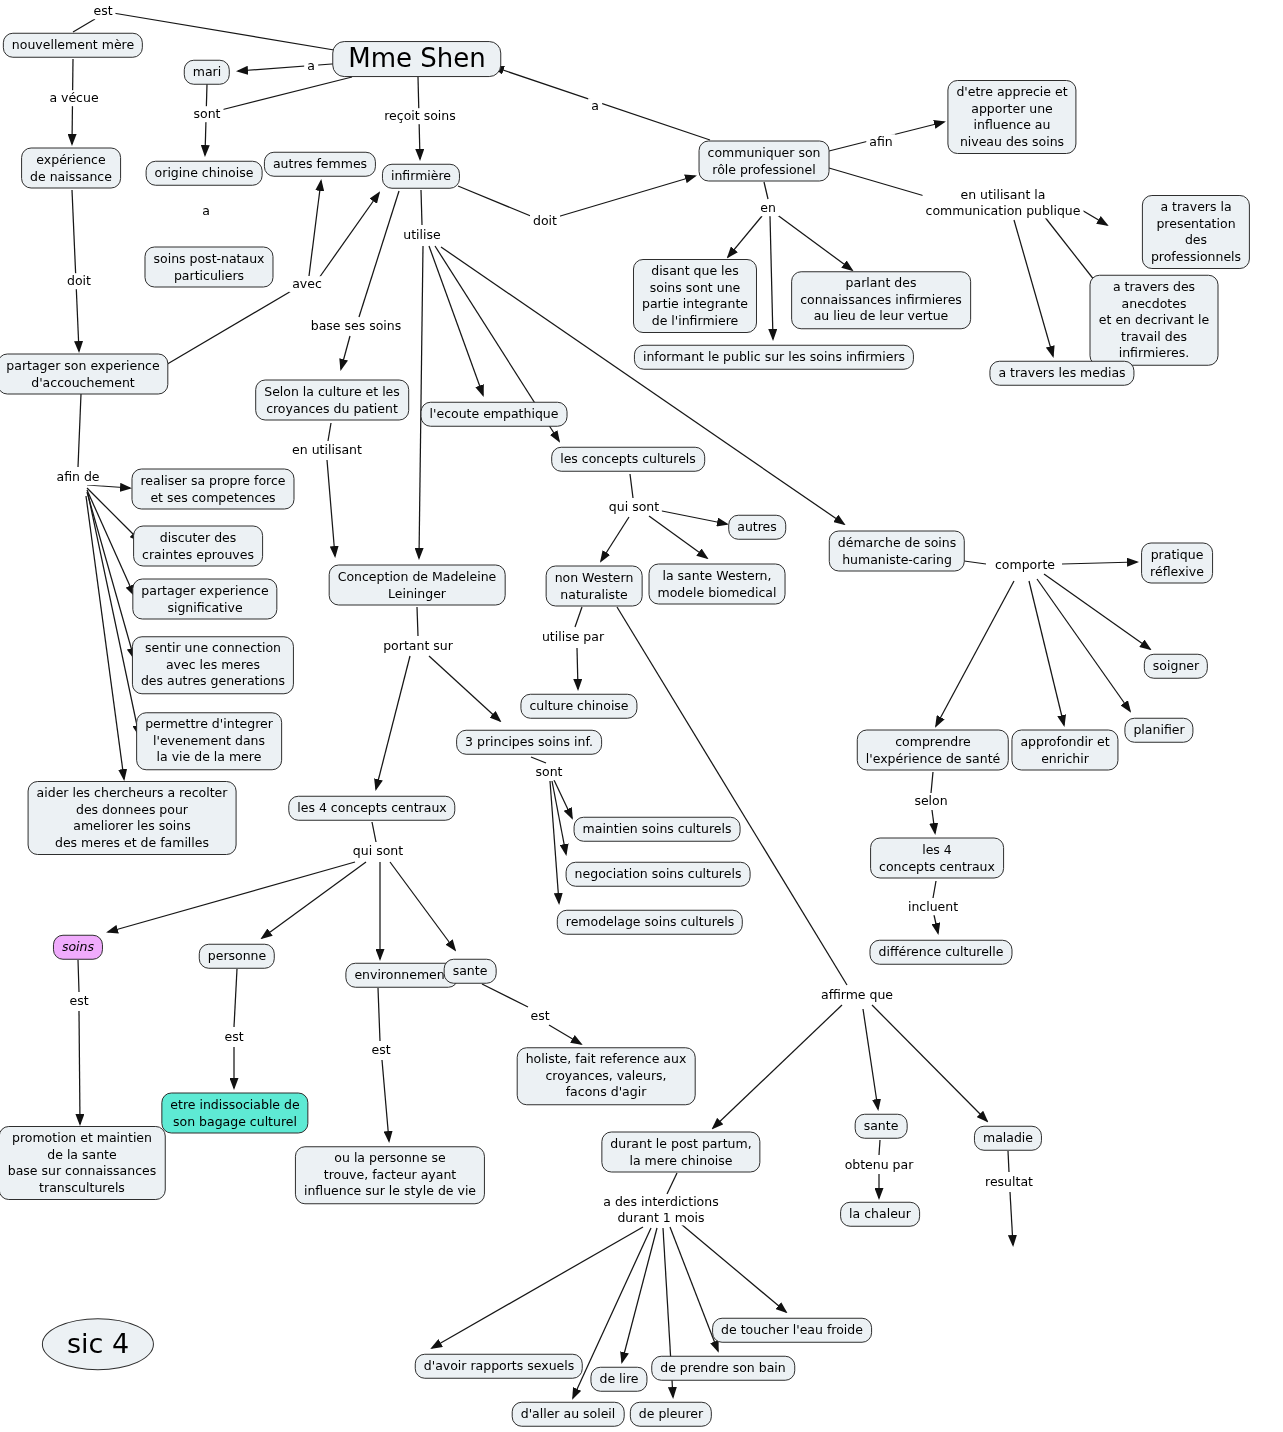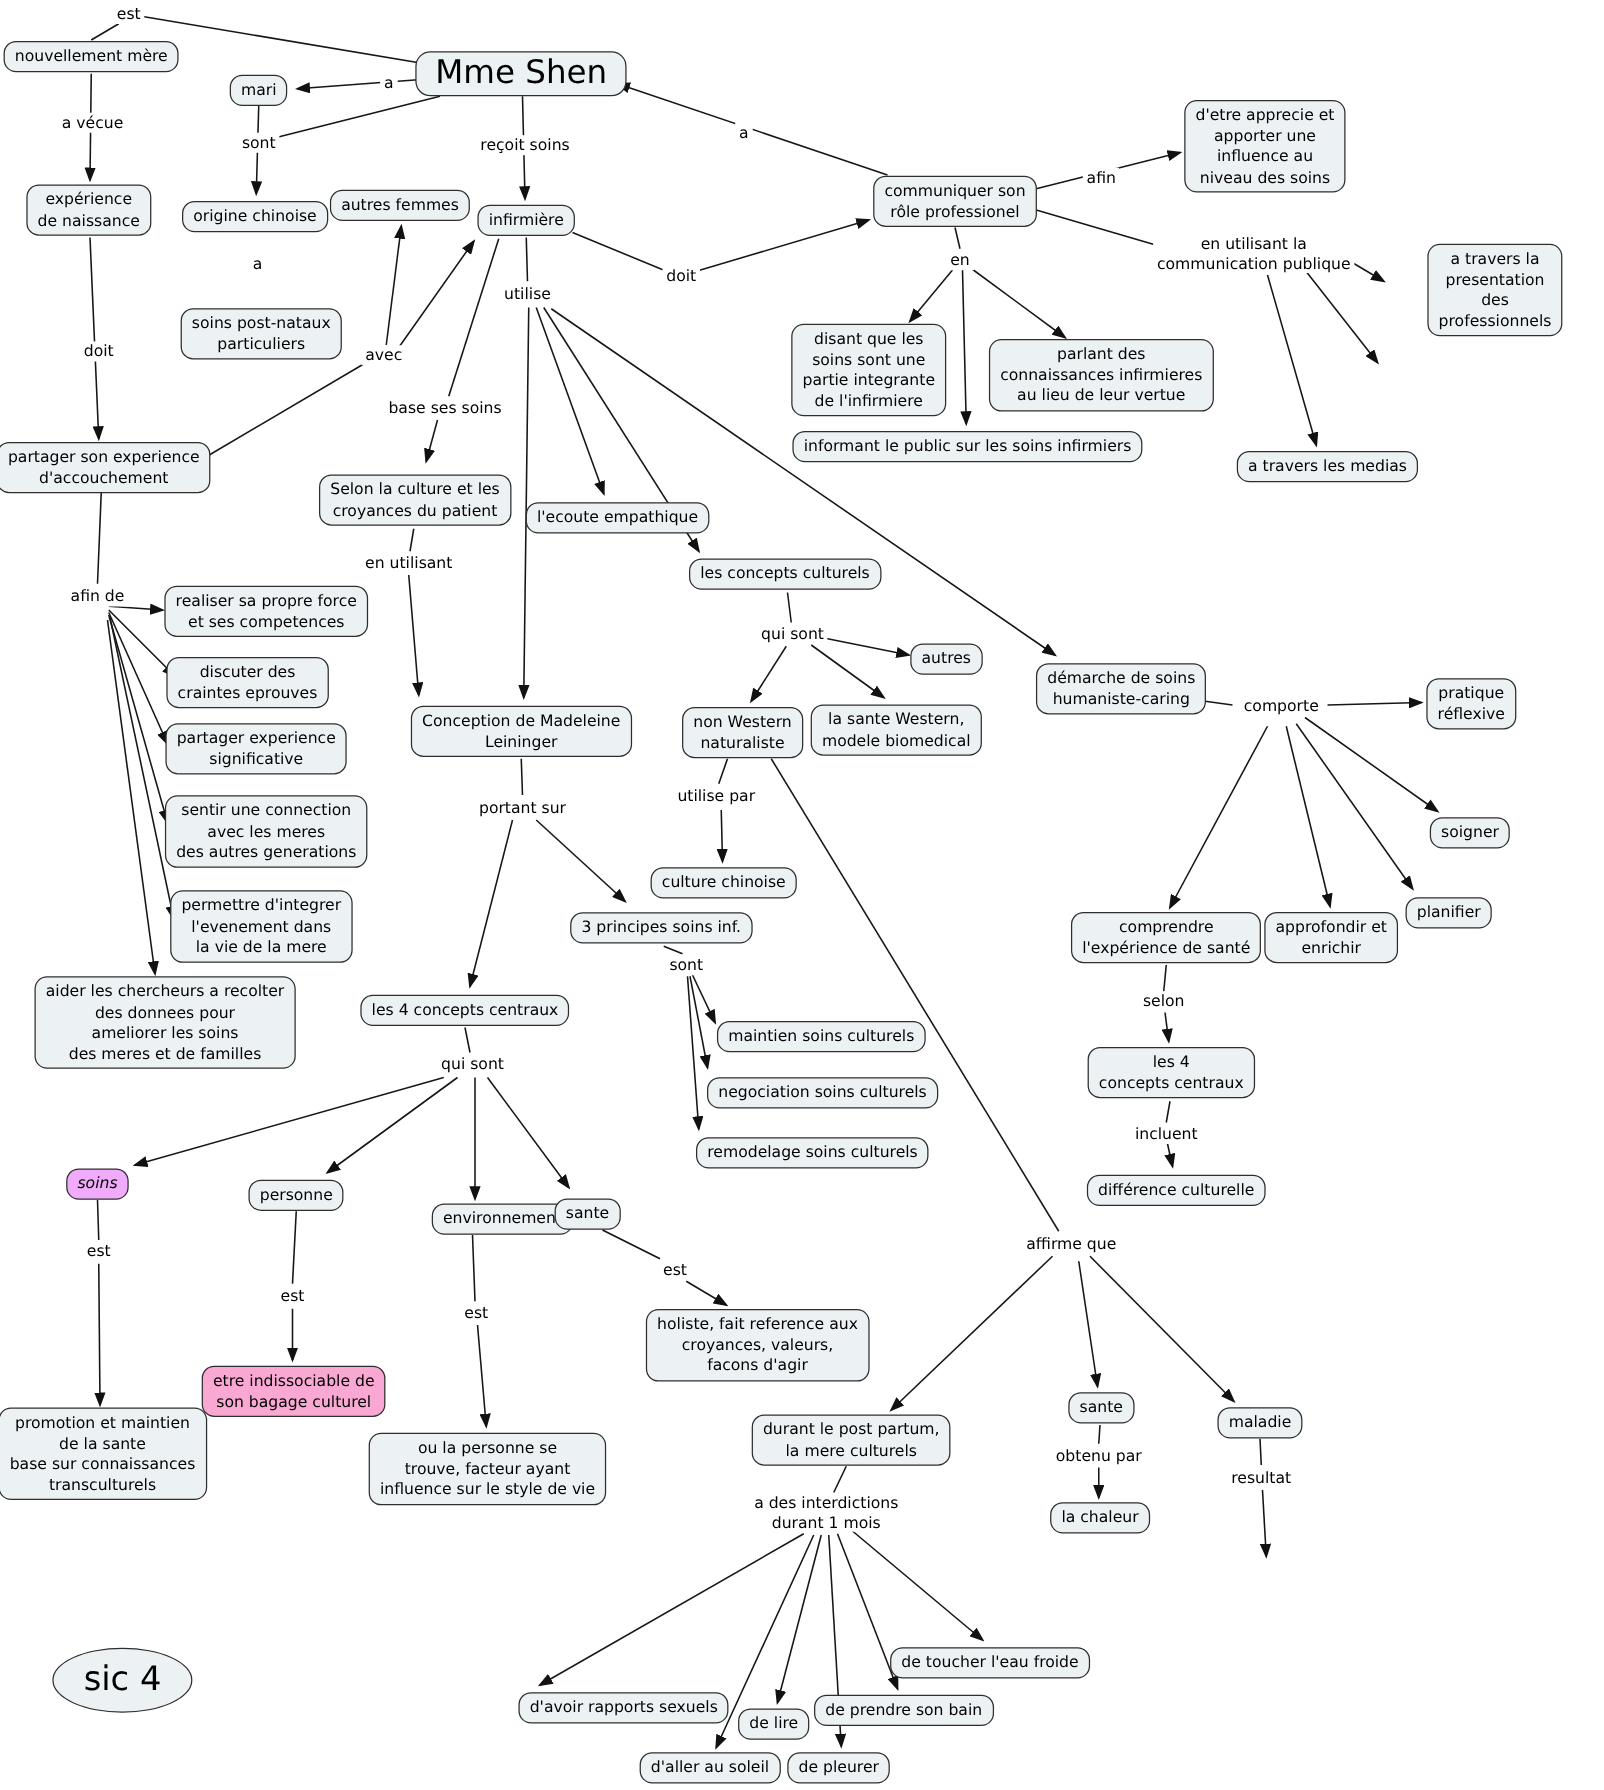--- a/index.html
+++ b/index.html
@@ -137,20 +137,23 @@
 <div class="node" style="left: 695px; top: 296px; background: rgb(236, 241, 244); border-color: rgb(46, 46, 46);">disant que les
 soins sont une
 partie integrante
 de l'infirmiere</div>
 <div class="node" style="left: 881px; top: 300px; background: rgb(236, 241, 244); border-color: rgb(46, 46, 46);">parlant des
 connaissances infirmieres
 au lieu de leur vertue</div>
 <div class="node" style="left: 774px; top: 357px; background: rgb(236, 241, 244); border-color: rgb(46, 46, 46);">informant le public sur les soins infirmiers</div>
 <div class="node" style="left: 1196px; top: 232px; background: rgb(236, 241, 244); border-color: rgb(46, 46, 46);">a travers la presentation
 des professionnels</div>
+<div class="node" style="left: 1154px; top: 320px; background: rgb(236, 241, 244); border-color: rgb(46, 46, 46);">a travers des anecdotes
+et en decrivant le
+travail des infirmieres.</div>
 <div class="node" style="left: 1062px; top: 373px; background: rgb(236, 241, 244); border-color: rgb(46, 46, 46);">a travers les medias</div>
 <div class="node" style="left: 83px; top: 374px; background: rgb(236, 241, 244); border-color: rgb(46, 46, 46);">partager son experience
 d'accouchement</div>
 <div class="node" style="left: 213px; top: 489px; background: rgb(236, 241, 244); border-color: rgb(46, 46, 46);">realiser sa propre force
 et ses competences</div>
 <div class="node" style="left: 198px; top: 546px; background: rgb(236, 241, 244); border-color: rgb(46, 46, 46);">discuter des
 craintes eprouves</div>
 <div class="node" style="left: 205px; top: 599px; background: rgb(236, 241, 244); border-color: rgb(46, 46, 46);">partager experience
 significative</div>
 <div class="node" style="left: 213px; top: 665px; background: rgb(236, 241, 244); border-color: rgb(46, 46, 46);">sentir une connection
@@ -181,21 +184,21 @@
 <div class="node" style="left: 650px; top: 922px; background: rgb(236, 241, 244); border-color: rgb(46, 46, 46);">remodelage soins culturels</div>
 <div class="node" style="left: 372px; top: 808px; background: rgb(236, 241, 244); border-color: rgb(46, 46, 46);">les 4 concepts centraux</div>
 <div class="node" style="left: 78px; top: 947px; background: #f0abfc; border-color: rgb(46, 46, 46); font-style: italic;">soins</div>
 <div class="node" style="left: 237px; top: 956px; background: rgb(236, 241, 244); border-color: rgb(46, 46, 46);">personne</div>
 <div class="node" style="left: 379px; top: 975px; background: rgb(236, 241, 244); border-color: rgb(46, 46, 46); margin-left: 23px;">environnement</div>
 <div class="node" style="left: 470px; top: 971px; background: rgb(236, 241, 244); border-color: rgb(46, 46, 46);">sante</div>
 <div class="node" style="left: 82px; top: 1163px; background: rgb(236, 241, 244); border-color: rgb(46, 46, 46);">promotion et maintien
 de la sante
 base sur connaissances
 transculturels</div>
-<div class="node" style="left: 235px; top: 1113px; background: #f9a8d4; border-color: rgb(46, 46, 46);">etre indissociable de
+<div class="node" style="left: 235px; top: 1113px; background: #5eead4; border-color: rgb(46, 46, 46);">etre indissociable de
 son bagage culturel</div>
 <div class="node" style="left: 390px; top: 1175px; background: rgb(236, 241, 244); border-color: rgb(46, 46, 46);">ou la personne se
 trouve, facteur ayant
 influence sur le style de vie</div>
 <div class="node" style="left: 606px; top: 1076px; background: rgb(236, 241, 244); border-color: rgb(46, 46, 46);">holiste, fait reference aux
 croyances, valeurs,
 facons d'agir</div>
 <div class="node" style="left: 897px; top: 551px; background: rgb(236, 241, 244); border-color: rgb(46, 46, 46);">démarche de soins
 humaniste-caring</div>
 <div class="node" style="left: 1177px; top: 563px; background: rgb(236, 241, 244); border-color: rgb(46, 46, 46);">pratique
@@ -203,21 +206,21 @@
 <div class="node" style="left: 1176px; top: 666px; background: rgb(236, 241, 244); border-color: rgb(46, 46, 46);">soigner</div>
 <div class="node" style="left: 1159px; top: 730px; background: rgb(236, 241, 244); border-color: rgb(46, 46, 46);">planifier</div>
 <div class="node" style="left: 1065px; top: 750px; background: rgb(236, 241, 244); border-color: rgb(46, 46, 46);">approfondir et
 enrichir</div>
 <div class="node" style="left: 933px; top: 750px; background: rgb(236, 241, 244); border-color: rgb(46, 46, 46);">comprendre
 l'expérience de santé</div>
 <div class="node" style="left: 937px; top: 858px; background: rgb(236, 241, 244); border-color: rgb(46, 46, 46);">les 4
 concepts centraux</div>
 <div class="node" style="left: 941px; top: 952px; background: rgb(236, 241, 244); border-color: rgb(46, 46, 46);">différence culturelle</div>
 <div class="node" style="left: 681px; top: 1152px; background: rgb(236, 241, 244); border-color: rgb(46, 46, 46);">durant le post partum,
-la mere culturels</div>
+la mere chinoise</div>
 <div class="node" style="left: 881px; top: 1126px; background: rgb(236, 241, 244); border-color: rgb(46, 46, 46);">sante</div>
 <div class="node" style="left: 880px; top: 1214px; background: rgb(236, 241, 244); border-color: rgb(46, 46, 46);">la chaleur</div>
 <div class="node" style="left: 1008px; top: 1138px; background: rgb(236, 241, 244); border-color: rgb(46, 46, 46);">maladie</div>
 <div class="node" style="left: 792px; top: 1330px; background: rgb(236, 241, 244); border-color: rgb(46, 46, 46);">de toucher l'eau froide</div>
 <div class="node" style="left: 499px; top: 1366px; background: rgb(236, 241, 244); border-color: rgb(46, 46, 46);">d'avoir rapports sexuels</div>
 <div class="node" style="left: 619px; top: 1379px; background: rgb(236, 241, 244); border-color: rgb(46, 46, 46);">de lire</div>
 <div class="node" style="left: 723px; top: 1368px; background: rgb(236, 241, 244); border-color: rgb(46, 46, 46);">de prendre son bain</div>
 <div class="node" style="left: 568px; top: 1414px; background: rgb(236, 241, 244); border-color: rgb(46, 46, 46);">d'aller au soleil</div>
 <div class="node" style="left: 671px; top: 1414px; background: rgb(236, 241, 244); border-color: rgb(46, 46, 46);">de pleurer</div>
 <div class="node ellipse" style="left: 98px; top: 1344px; background: rgb(236, 241, 244); border-color: rgb(46, 46, 46);">sic 4</div>

